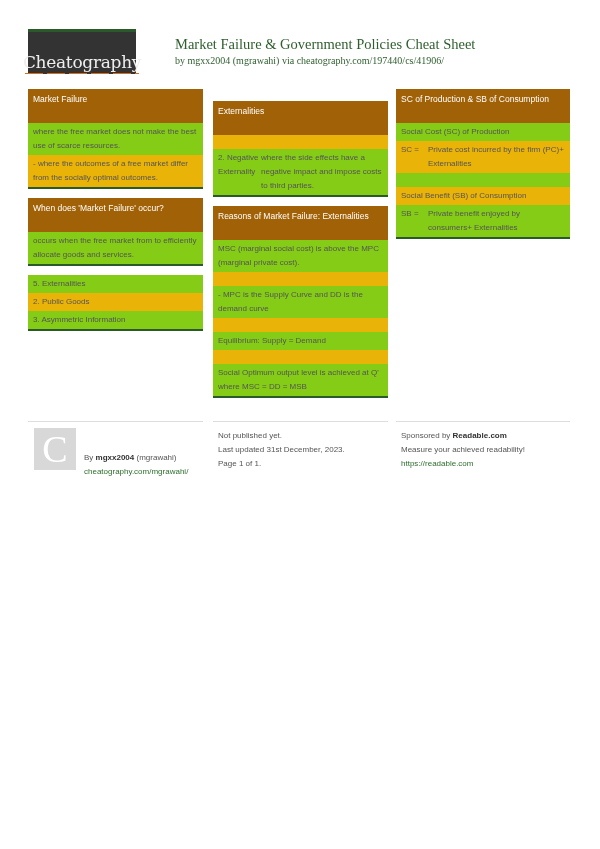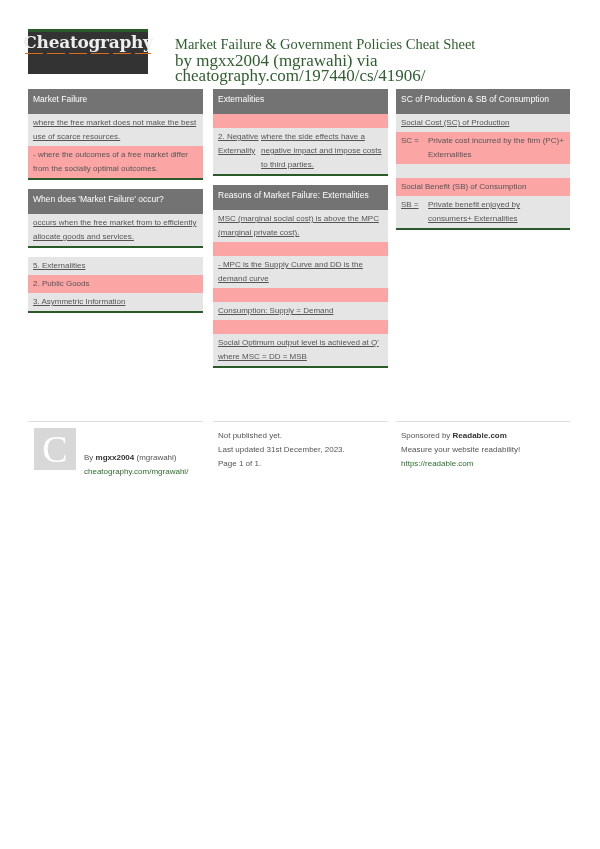--- a/index.html
+++ b/index.html
@@ -1,50 +1,50 @@
 <!DOCTYPE html>
 <html><head>
 <meta charset="utf-8">
 <style>
   * { box-sizing: border-box; margin: 0; padding: 0; }
   html, body { width: 600px; height: 849px; background: #ffffff; overflow: hidden; }
   body { position: relative; font-family: "Liberation Sans", sans-serif; color: #555; }
 
   
   .logo {
-    position: absolute; left: 28px; top: 29px; width: 120px; height: 45px;
+    position: absolute; left: 28px; top: 29px; width: 108px; height: 45px;
     background: #333333; border-top: 3px solid #2a5a2a;
-    display: flex; align-items: flex-start; justify-content: center; font-weight: bold;
+    display: flex; align-items: flex-end; justify-content: center;
   }
   .logo-text {
     font-family: "DejaVu Serif", "Liberation Serif", serif; font-size: 17px; color: #eeeeee;
     letter-spacing: -0.3px; position: relative; padding-bottom: 2px;
   }
   .logo-underline {
     position: absolute; left: 2px; right: 2px; bottom: 0; height: 1px;
     background: repeating-linear-gradient(90deg, #d86d1c 0 18px, transparent 18px 22px);
   }
   .title-block { position: absolute; left: 175px; top: 36px; }
   .title { font-family: "Liberation Serif", serif; font-size: 14.5px; color: #2e5e2e; line-height: 17px; }
-  .subtitle { font-family: "Liberation Serif", serif; font-size: 17px; color: #2e5e2e; line-height: 15px; }
+  .subtitle { font-family: "Liberation Serif", serif; font-size: 10px; color: #2e5e2e; line-height: 15px; }
 
   
   .col { position: absolute; top: 89px; width: 175px; }
   .col-1 { left: 28px; }
-  .col-2 { left: 213px; }
+  .col-2 { left: 213px; margin-top: 12px; }
   .col-3 { left: 396px; width: 174px; }
 
   .section { margin-bottom: 9px; border-bottom: 2px solid #2a5a2a; }
   .section-header {
-    background: #737373; color: #ffffff; font-size: 8.5px; font-weight: normal;
-    padding: 4px 5px; line-height: 12px; height: 25px;
+    background: #a16207; color: #ffffff; font-size: 8.5px; font-weight: normal;
+    padding: 4px 5px; line-height: 12px; height: 34px;
   }
   .row { font-size: 8px; line-height: 14px; color: #555; padding: 2px 5px; }
-  .row.alt { background: #e5e5e5; text-decoration: underline; }
-  .row.white { background: #fca5a5; }
+  .row.alt { background: #84cc16; }
+  .row.white { background: #eab308; }
   .row.spacer { height: 14px; padding: 0; }
   .row.two { display: flex; }
   .row.two .k { width: 43px; flex-shrink: 0; }
   .row.two .v { flex: 1; }
   .row.two.narrow .k { width: 27px; }
 
   
   .footer-line { position: absolute; top: 421px; height: 1px; background: #dddddd; }
   .avatar {
     position: absolute; left: 34px; top: 428px; width: 42px; height: 42px;
@@ -94,21 +94,21 @@
       <div class="k">2. Negative Extern­ality</div>
       <div class="v">where the side effects have a negative impact and impose costs to third parties.</div>
     </div>
   </div>
   <div class="section">
     <div class="section-header">Reasons of Market Failure: Externalities</div>
     <div class="row alt">MSC (marginal social cost) is above the MPC (marginal private cost).</div>
     <div class="row spacer white"></div>
     <div class="row alt"> - MPC is the Supply Curve and DD is the demand curve</div>
     <div class="row spacer white"></div>
-    <div class="row alt">Consumption: Supply = Demand</div>
+    <div class="row alt">Equilibrium: Supply = Demand</div>
     <div class="row spacer white"></div>
     <div class="row alt">Social Optimum output level is achieved at Q' where MSC = DD = MSB</div>
   </div>
 </div>
 
 <div class="col col-3">
   <div class="section">
     <div class="section-header">SC of Production &amp; SB of Consumption</div>
     <div class="row alt">Social Cost (SC) of Production</div>
     <div class="row two narrow white">
@@ -139,15 +139,15 @@
 <div class="foot" style="left:218px; top:429px;">
   <div>Not published yet.</div>
   <div>Last updated 31st December, 2023.</div>
   <div>Page 1 of 1.</div>
 </div>
 
 <div class="foot" style="left:401px; top:429px;">
   <div>
     <span>Sponsored by </span><b>Readable.com</b>
   </div>
-  <div>Measure your website readability!</div>
+  <div>Measure your achieved readability!</div>
   <div class="link">https://readable.com</div>
 </div>
 
 </body></html>

